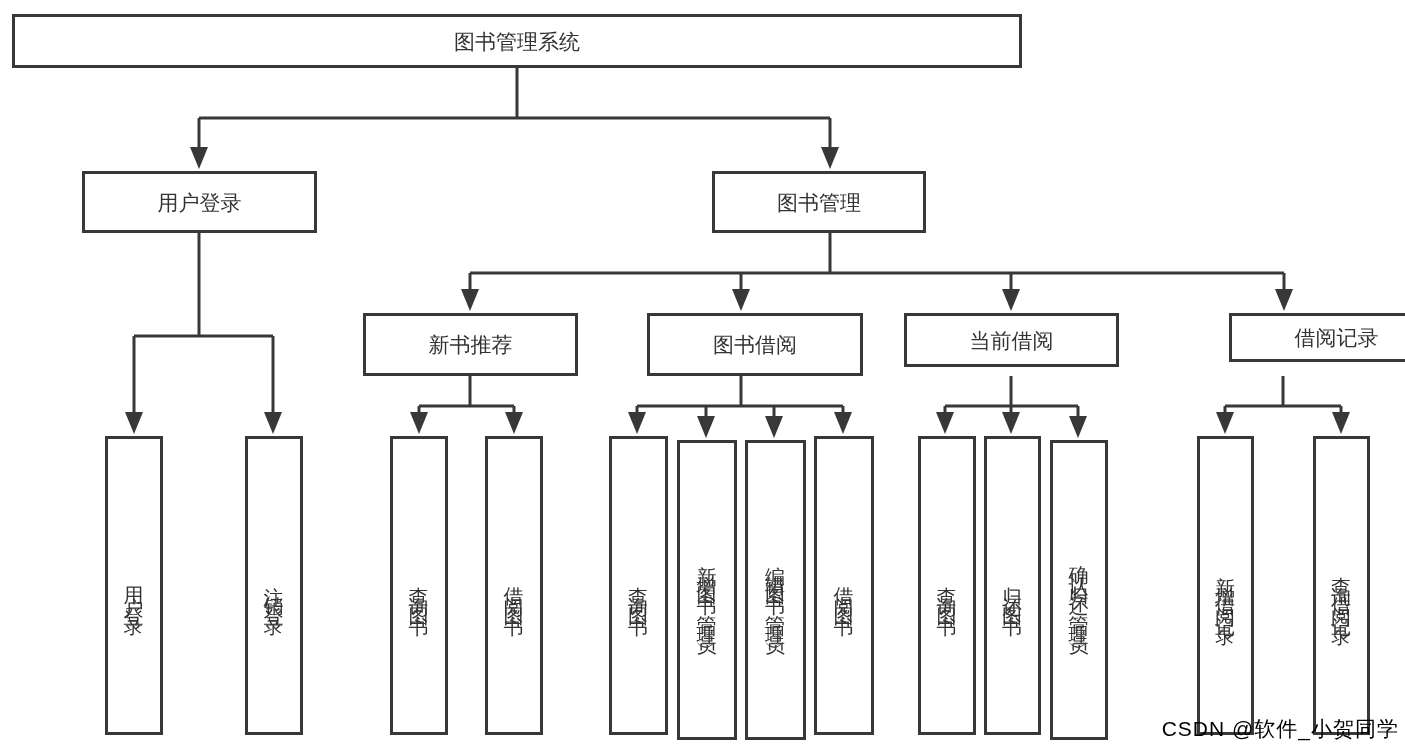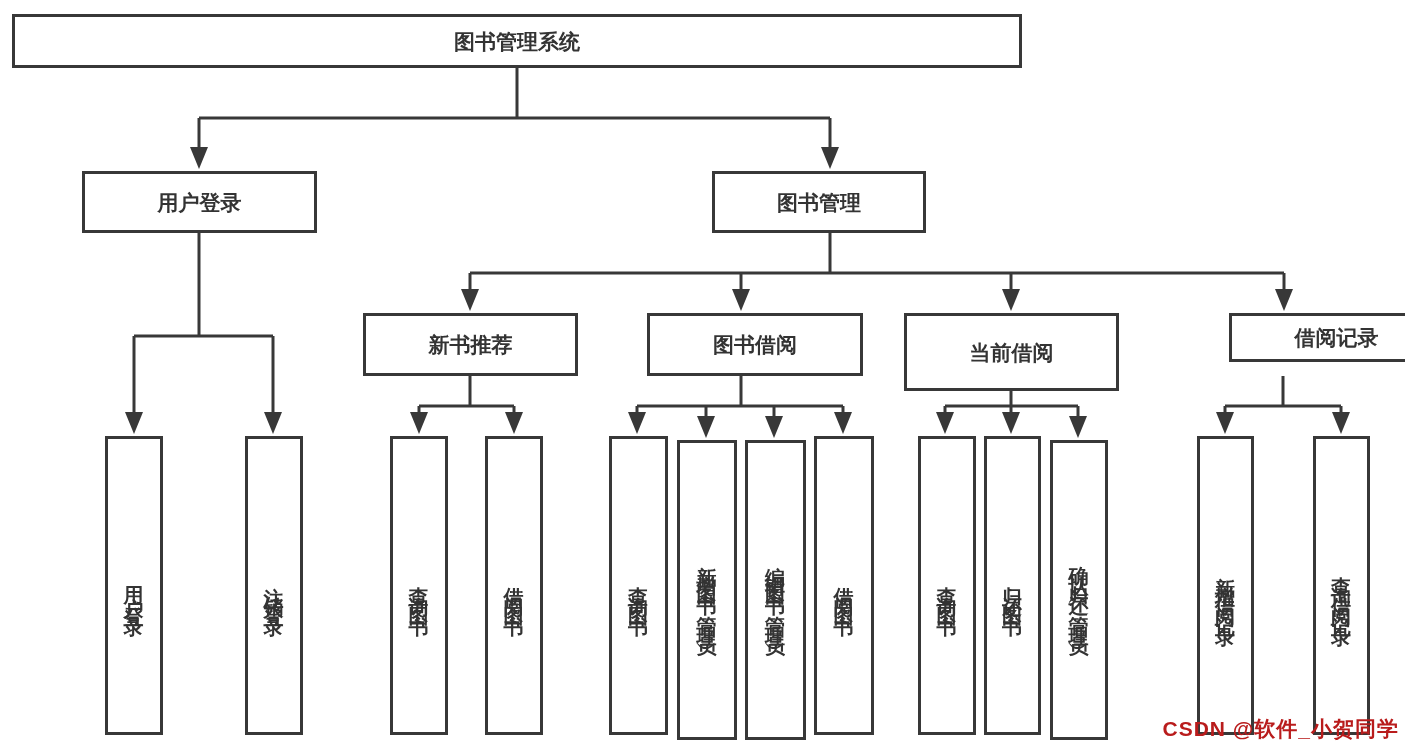--- a/index.html
+++ b/index.html
@@ -1,35 +1,35 @@
 <!DOCTYPE html>
 <html><head>
 <meta charset="utf-8">
 <style>
   html,body{margin:0;padding:0;background:#ffffff;}
   .canvas{
     position:relative;width:1405px;height:747px;background:#ffffff;overflow:hidden;
-    font-family:"Liberation Sans","DejaVu Sans",sans-serif;color:#333333;font-weight:bold;
+    font-family:"Liberation Sans","DejaVu Sans",sans-serif;color:#333333;
   }
   .wires{position:absolute;left:0;top:0;width:1405px;height:747px;}
   .wires path{stroke:#383838;stroke-width:3;fill:none;}
   .wires polygon{fill:#383838;stroke:none;}
   .box{
     position:absolute;box-sizing:border-box;border:3px solid #383838;background:#ffffff;
     display:flex;align-items:center;justify-content:center;
     font-size:21px;line-height:1;white-space:nowrap;
   }
   .leaf span{
     writing-mode:vertical-rl;text-orientation:mixed;
     font-size:20px;letter-spacing:10px;line-height:1;
     margin-bottom:-10px; 
   }
   .watermark{
     position:absolute;right:6px;bottom:4px;
-    font-size:21px;color:#b91c1c;letter-spacing:1px;white-space:nowrap;
+    font-size:21px;color:#000000;letter-spacing:1px;white-space:nowrap;
   }
 </style>
 </head>
 <body>
 
 <div class="canvas">
 
   <svg class="wires" viewBox="0 0 1405 747" xmlns="http://www.w3.org/2000/svg">
 
     <path d="M517,68 V118 M199,118 H830"></path>
@@ -85,21 +85,21 @@
       <polygon points="1332,412 1350,412 1341,434"></polygon>
   </svg>
 
   <div class="box" style="left:12px;top:14px;width:1010px;height:54px;">图书管理系统</div>
 
   <div class="box" style="left:82px;top:171px;width:235px;height:62px;">用户登录</div>
   <div class="box" style="left:712px;top:171px;width:214px;height:62px;">图书管理</div>
 
   <div class="box" style="left:363px;top:313px;width:215px;height:63px;">新书推荐</div>
   <div class="box" style="left:633px;top:313px;width:216px;height:63px;margin-left:14px;">图书借阅</div>
-  <div class="box" style="left:904px;top:313px;width:215px;height:78px;">当前借阅</div>
+  <div class="box" style="left:904px;top:313px;width:215px;height:54px;">当前借阅</div>
   <div class="box" style="left:1229px;top:313px;width:215px;height:49px;">借阅记录</div>
 
   <div class="box leaf" style="left:105px;top:436px;width:58px;height:299px;">
     <span>用户登录</span>
     </div>
   <div class="box leaf" style="left:245px;top:436px;width:58px;height:299px;">
     <span>注销登录</span>
     </div>
 
   <div class="box leaf" style="left:390px;top:436px;width:58px;height:299px;">

